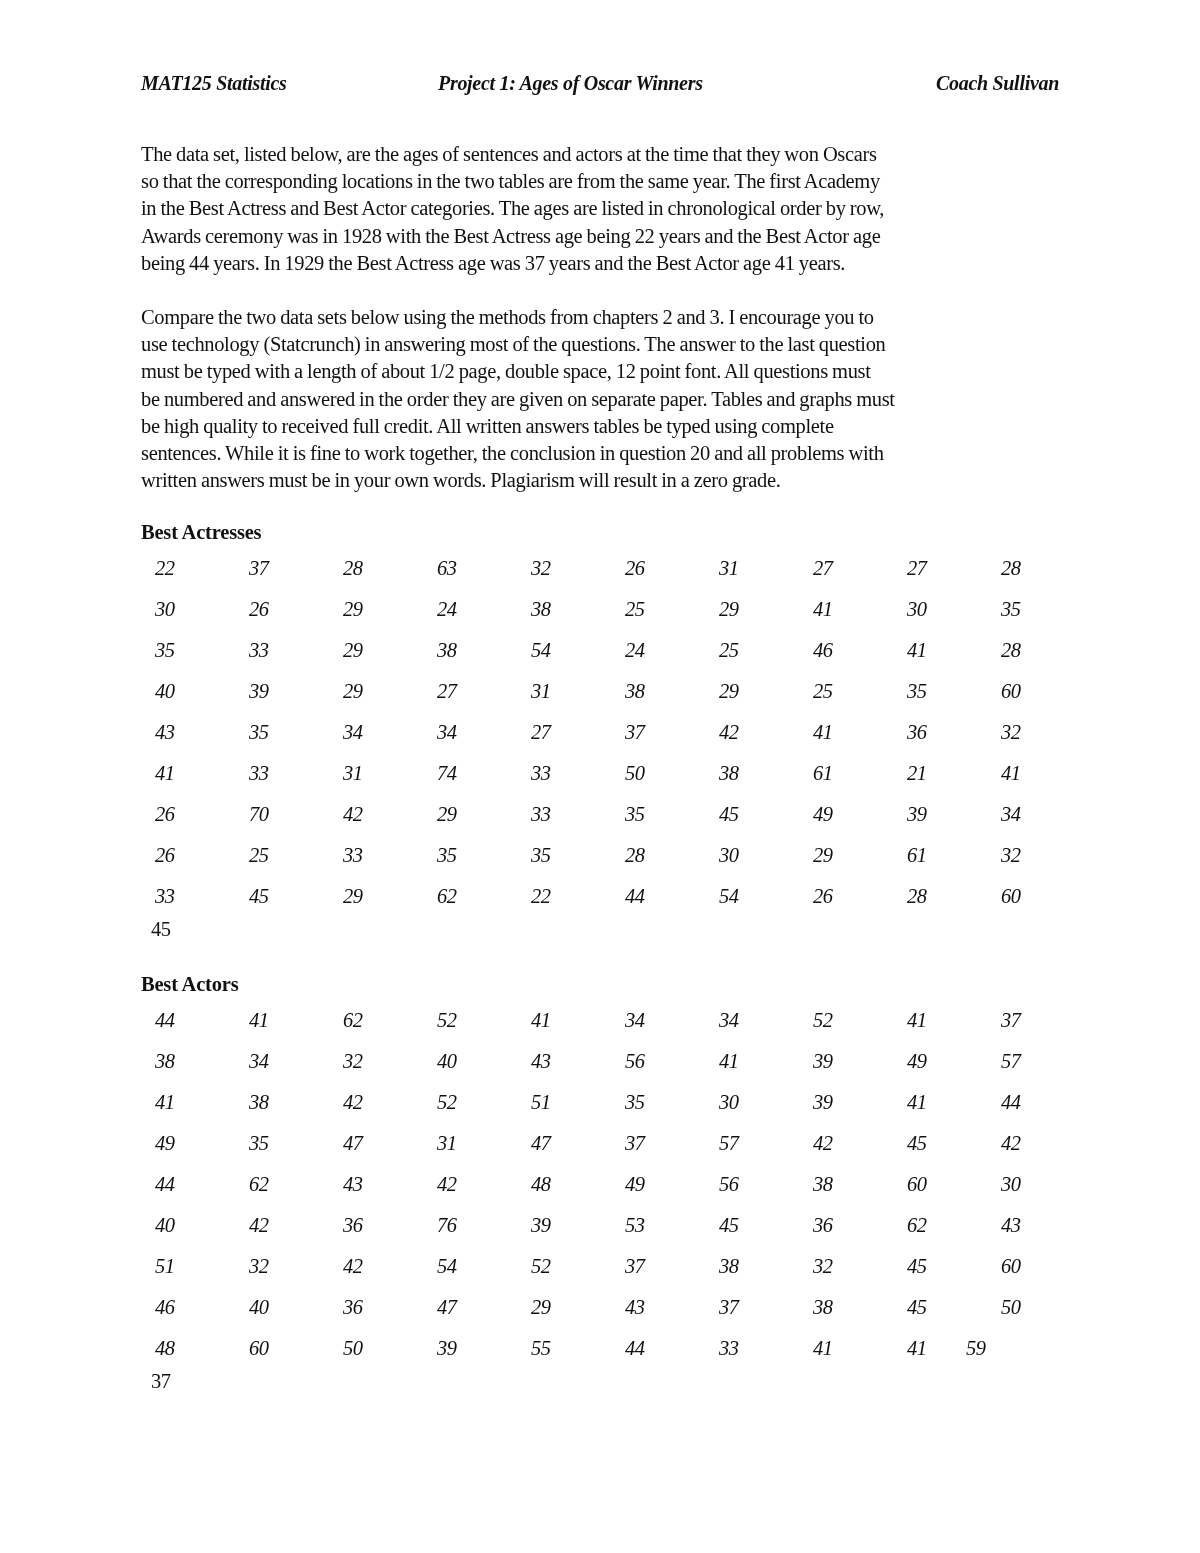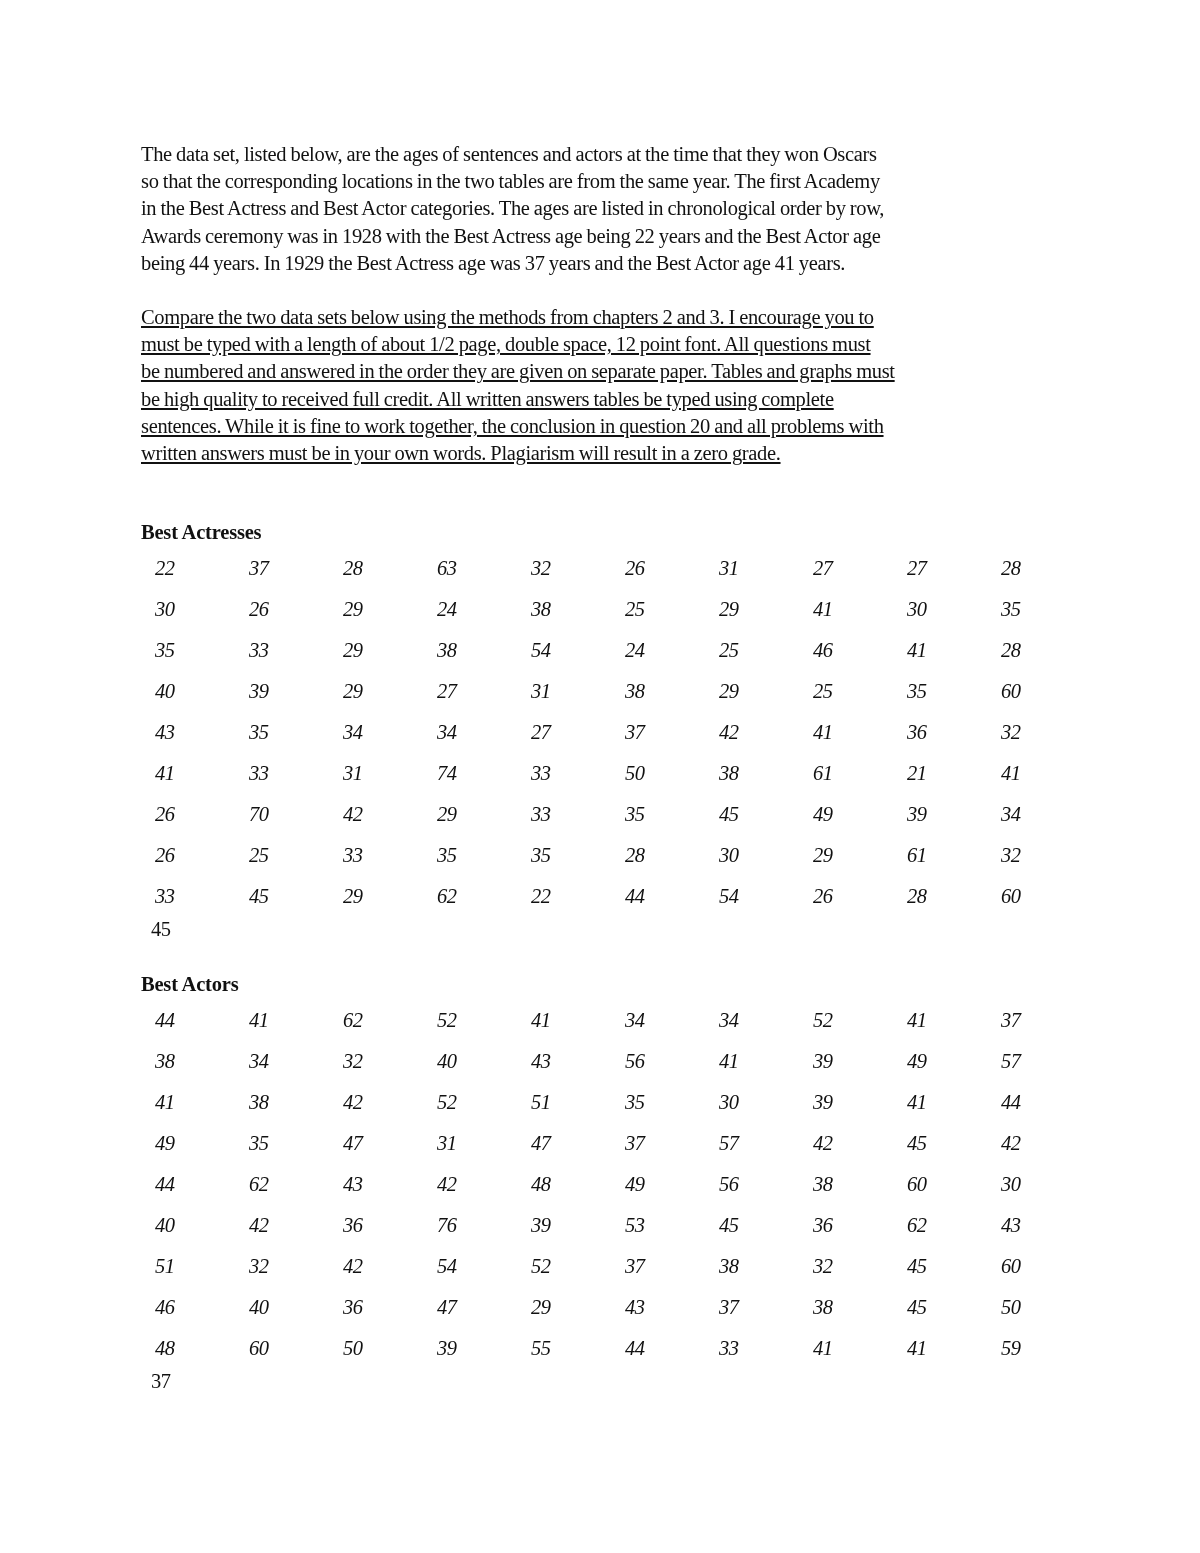--- a/index.html
+++ b/index.html
@@ -39,21 +39,21 @@
     .para {
       position: absolute;
       left: 141px;
       width: 925px;
       font-size: 20.5px;
       line-height: 27.2px;
       letter-spacing: -0.35px;
       word-spacing: -0.5px;
     }
     .para1 { top: 141px; }
-    .para2 { top: 304px; text-decoration: underline; }
+    .para2 { top: 304px; }
     .para .line { display: block; white-space: nowrap; }
 
     .section-title {
       position: absolute;
       left: 141px;
       font-weight: bold;
       font-size: 20.5px;
       letter-spacing: -0.2px;
     }
     .title-actresses { top: 521px; }
@@ -86,31 +86,37 @@
       letter-spacing: -0.5px;
     }
     .trailing-actresses { top: 918px; }
     .trailing-actors { top: 1370px; }
   </style>
 </head>
 <body>
 
 <div class="page">
 
+  <div class="header">
+    <span class="h-left">MAT125 Statistics</span>
+    <span class="h-center">Project 1: Ages of Oscar Winners</span>
+    <span class="h-right">Coach Sullivan</span>
+  </div>
 
   <div class="para para1">
     <span class="line"> The data set, listed below, are the ages of sentences and actors at the time that they won Oscars</span>
     <span class="line">so that the corresponding locations in the two tables are from the same year.  The first Academy</span>
     <span class="line">in the Best Actress and Best Actor categories.  The ages are listed in chronological order by row,</span>
     <span class="line">Awards ceremony was in 1928 with the Best Actress age being 22 years and the Best Actor age</span>
     <span class="line">being 44 years. In 1929 the Best Actress age was 37 years and the Best Actor age 41 years.</span>
   </div>
 
   <div class="para para2">
     <span class="line">Compare the two data sets below using the methods from chapters 2 and 3.  I encourage you to</span>
+    <span class="line">use technology (Statcrunch) in answering most of the questions.  The answer to the last question</span>
     <span class="line">must be typed with a length of about 1/2 page, double space, 12 point font.  All questions must</span>
     <span class="line">be numbered and answered in the order they are given on separate paper. Tables and graphs must</span>
     <span class="line">be high quality to received full credit.  All written answers tables be typed using complete</span>
     <span class="line">sentences.  While it is fine to work together, the conclusion in question 20 and all problems with</span>
     <span class="line">written answers must be in your own words.  Plagiarism will result in a zero grade.</span>
   </div>
 
   <div class="section-title title-actresses">Best Actresses</div>
   <div class="grid grid-actresses">
       <div class="grid-row">
@@ -325,18 +331,18 @@
       <div class="grid-row">
         <span class="grid-cell" style="left: 0px;">48</span>
         <span class="grid-cell" style="left: 94px;">60</span>
         <span class="grid-cell" style="left: 188px;">50</span>
         <span class="grid-cell" style="left: 282px;">39</span>
         <span class="grid-cell" style="left: 376px;">55</span>
         <span class="grid-cell" style="left: 470px;">44</span>
         <span class="grid-cell" style="left: 564px;">33</span>
         <span class="grid-cell" style="left: 658px;">41</span>
         <span class="grid-cell" style="left: 752px;">41</span>
-        <span class="grid-cell" style="left: 846px;">59</span>
+        <span class="grid-cell" style="left: 811px;">59</span>
       </div>
     </div>
   <div class="trailing trailing-actors">37</div>
 
 </div>
 
 </body></html>

